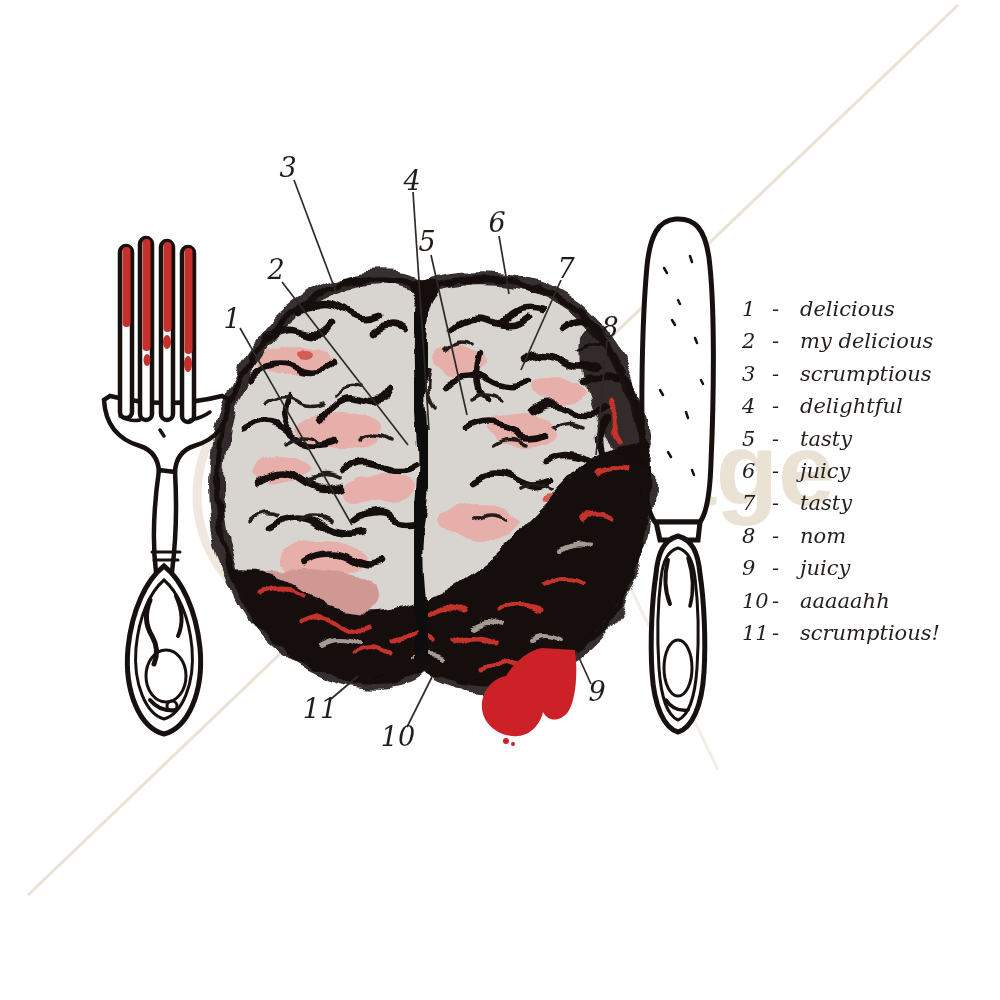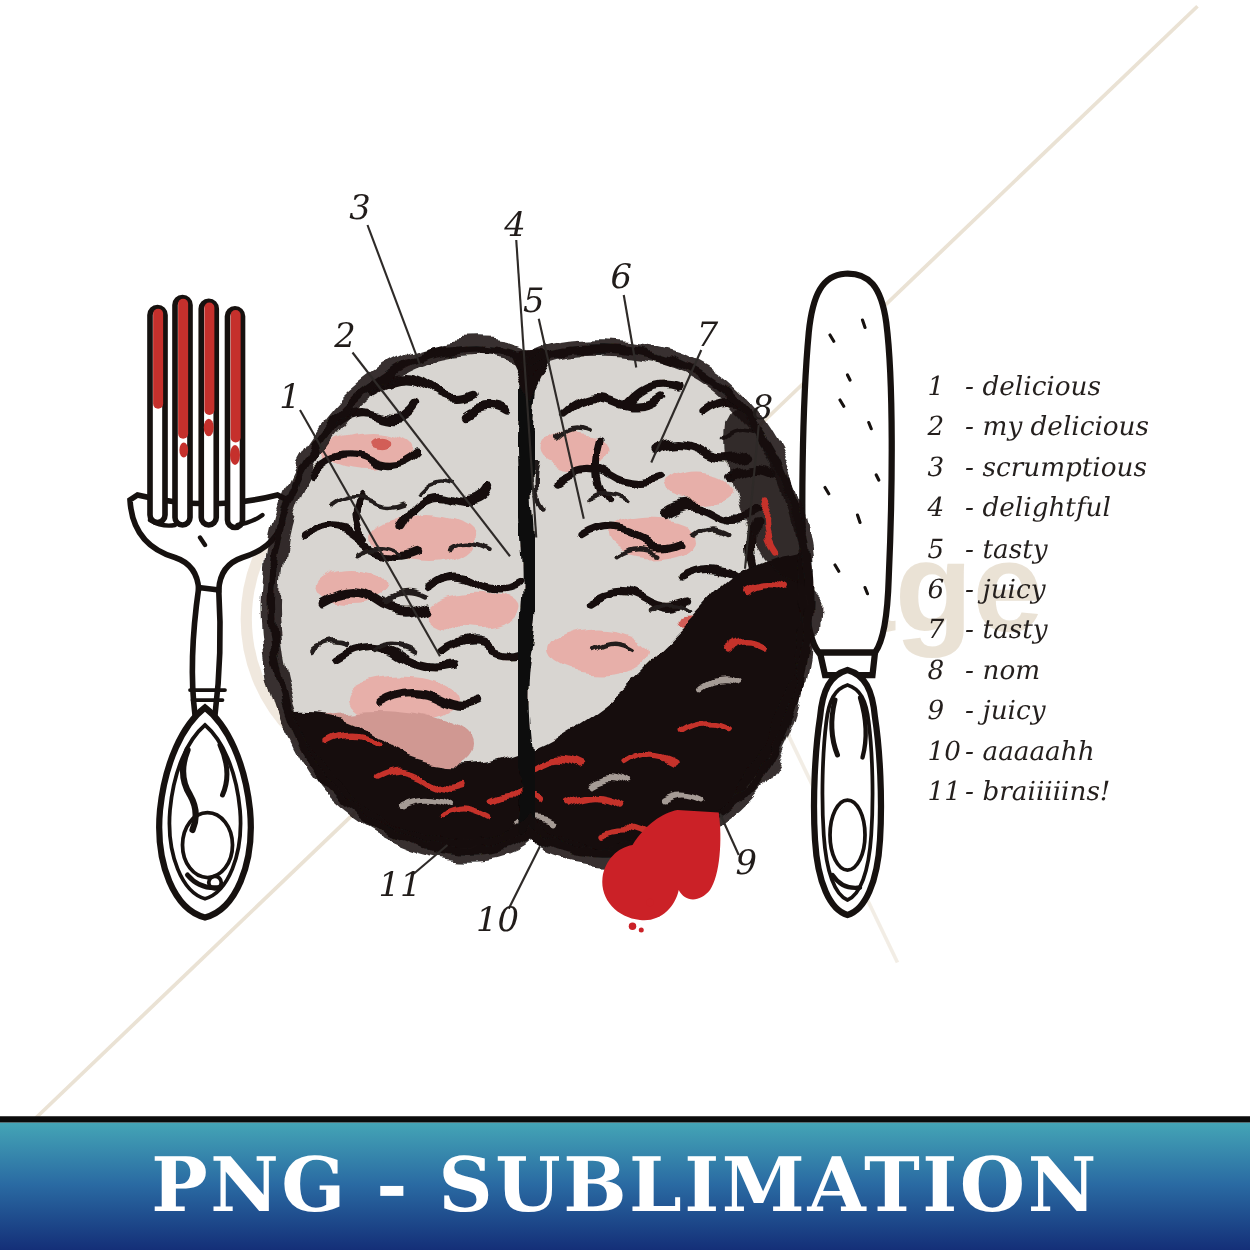--- a/index.html
+++ b/index.html
@@ -7,21 +7,21 @@
          font-family:"DejaVu Serif",serif;}
   .art{position:absolute;left:0;top:0;}
   
   .co{position:absolute;transform:translate(-50%,-50%);font-style:italic;font-size:27px;
       color:#211c1a;line-height:1;}
   
   .legend{position:absolute;left:742px;top:297px;color:#241f1d;font-size:21px;font-style:italic;}
   .legend-row{display:flex;align-items:baseline;height:32.4px;}
   .legend-row .num{display:inline-block;width:30px;}
   .legend-row .dash{display:inline-block;width:14px;}
-  .legend-row .label{display:inline-block;margin-left:0;white-space:nowrap;}
+  .legend-row .label{display:inline-block;margin-left:14px;white-space:nowrap;}
   
   .banner{position:absolute;left:0;right:0;top:893px;bottom:0;
           background:linear-gradient(180deg,#44a5b6 0%,#2a6ba3 48%,#142f78 100%);
           border-top:5px solid #0b0b0b;display:flex;align-items:center;justify-content:center;}
   .banner-text{color:#ffffff;font-family:"DejaVu Serif",serif;font-weight:900;font-size:60px;
                letter-spacing:2px;text-align:center;line-height:1;}
 </style>
 </head>
 <body>
 
@@ -252,21 +252,18 @@
         <span class="label">juicy</span>
       </div>
     <div class="legend-row">
         <span class="num">10</span>
         <span class="dash">-</span>
         <span class="label">aaaaahh</span>
       </div>
     <div class="legend-row">
         <span class="num">11</span>
         <span class="dash">-</span>
-        <span class="label">braiiiiins!</span>
+        <span class="label">scrumptious!</span>
       </div>
   </div>
 
-  <div class="banner">
-    <div class="banner-text">PNG - SUBLIMATION</div>
-  </div>
 
 </div>
 
 </body></html>

